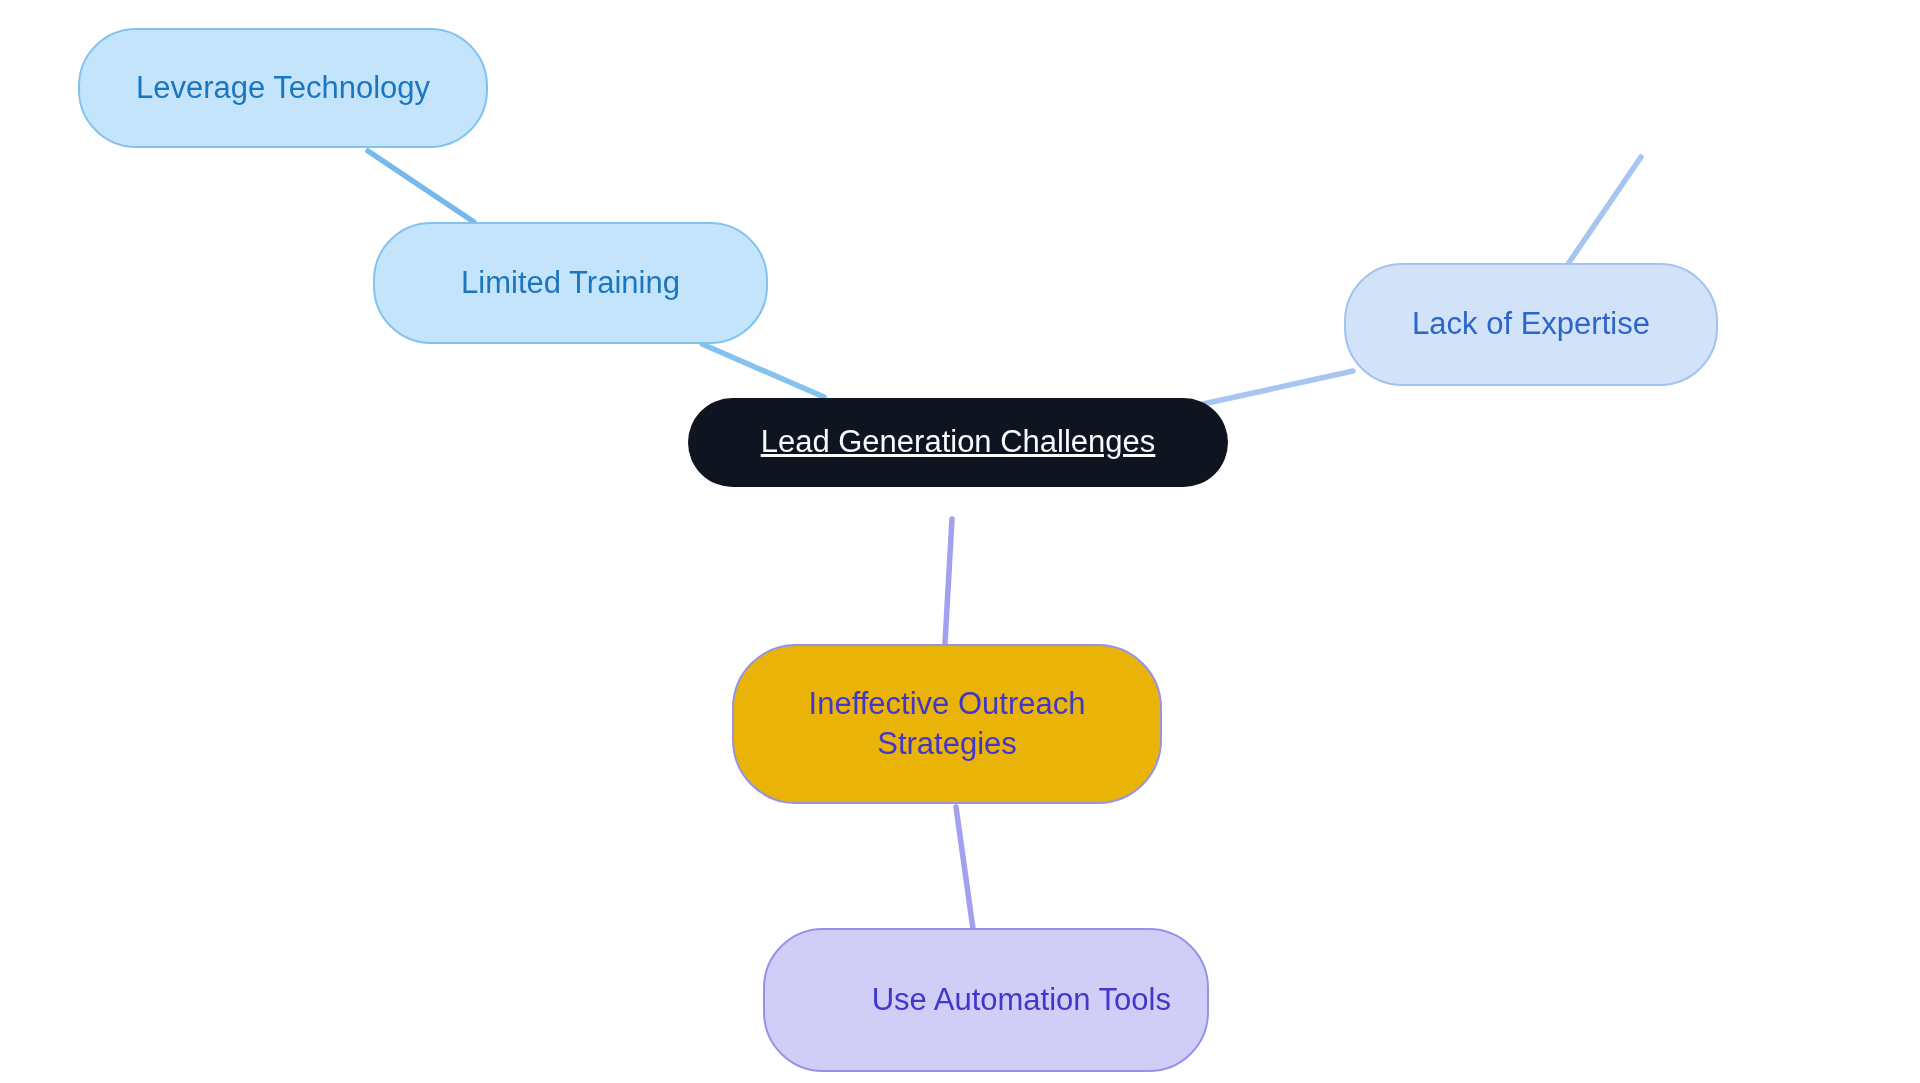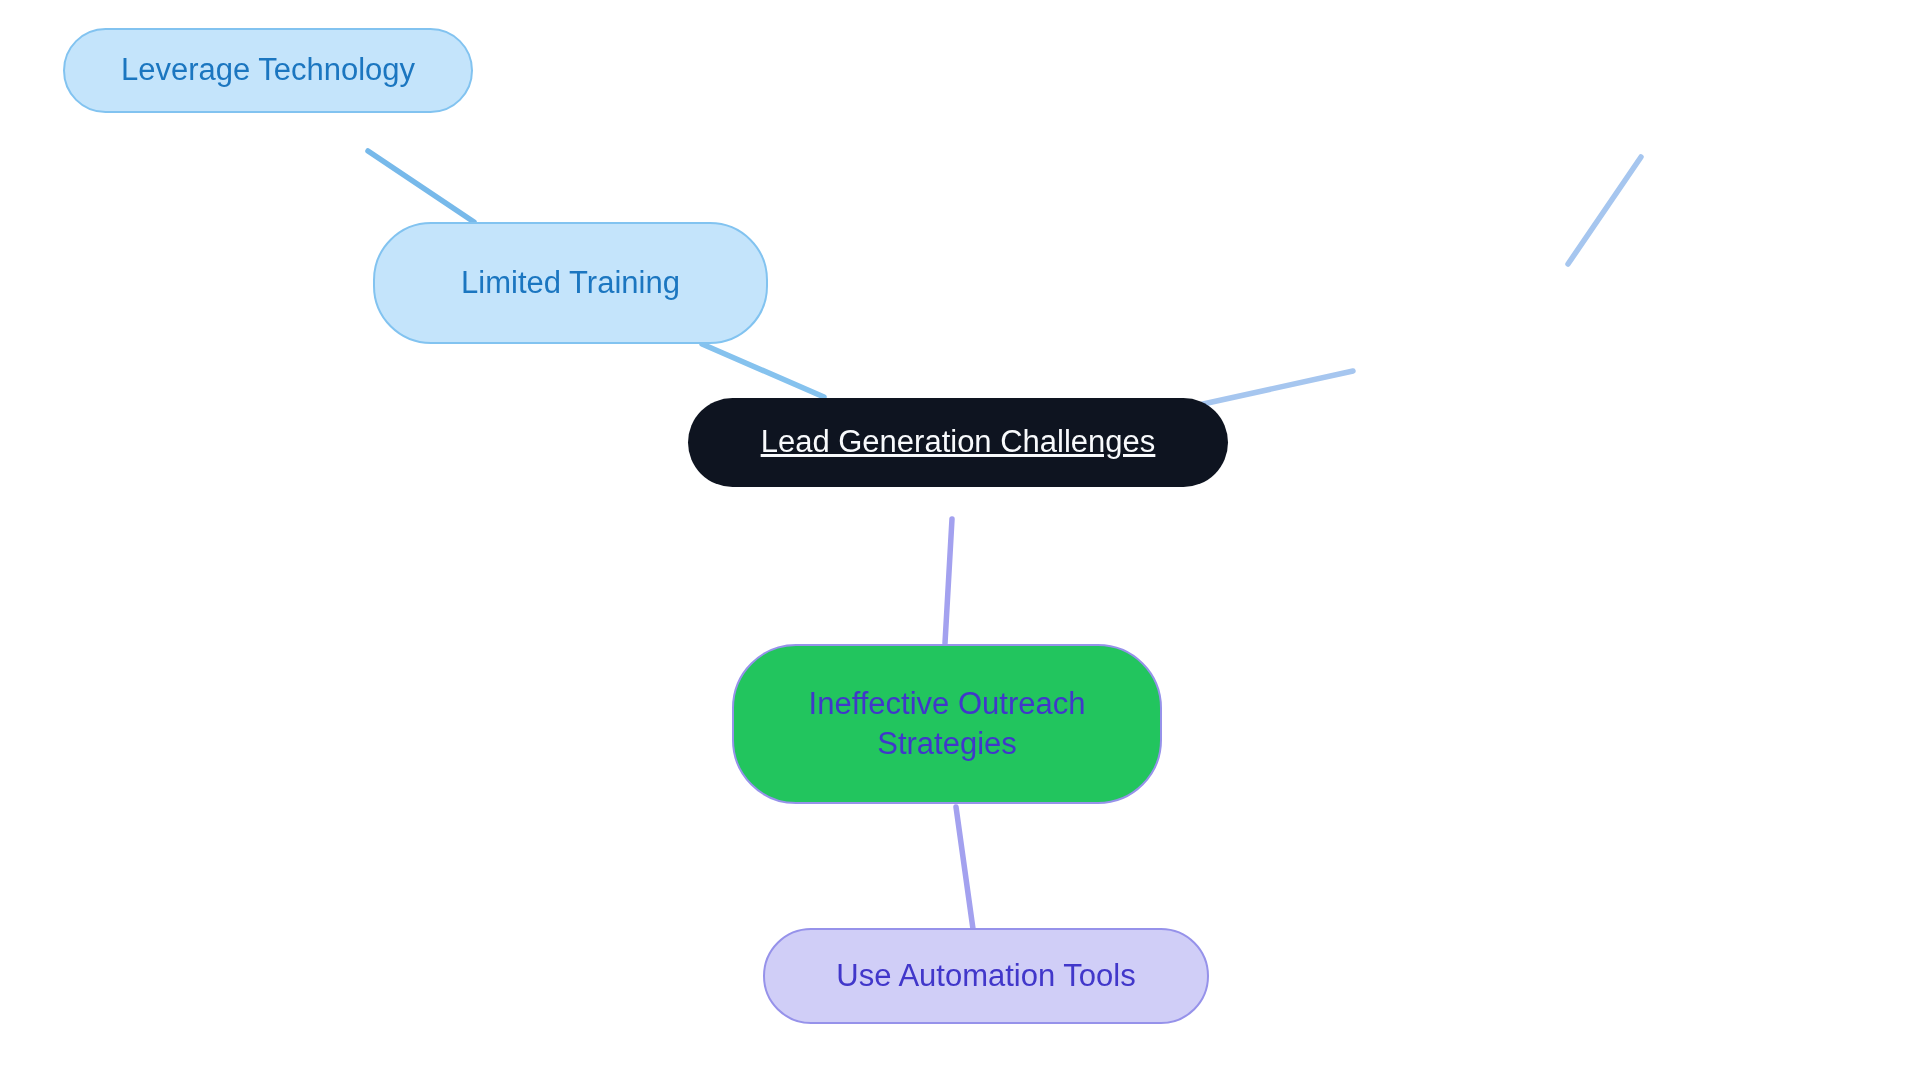--- a/index.html
+++ b/index.html
@@ -33,25 +33,25 @@
     font-size: 31px;
     font-weight: 500;
     line-height: 1.3;
     cursor: pointer;
     user-select: none;
   }
   .node .label { display: block; padding: 0 36px; }
   
   .n-central      { left: 688px;  top: 398px; width: 540px; height: 89px; border-radius: 58px; border: none; text-decoration: underline; }
   .n-limited      { left: 373px;  top: 222px; width: 395px; height: 122px; border-radius: 58px; }
-  .n-leverage     { left: 63px;   top: 28px;  width: 410px; height: 85px; border-radius: 58px; }
+  .n-leverage     { left: 78px;   top: 28px;  width: 410px; height: 120px; border-radius: 58px; }
   .n-lack        { left: 1344px; top: 263px; width: 374px; height: 123px; border-radius: 58px; }
   .n-invest       { left: 1495px; top: 34px;  width: 368px; height: 122px; border-radius: 58px; }
   .n-ineffective  { left: 732px;  top: 644px; width: 430px; height: 160px; border-radius: 64px; }
-  .n-automation   { left: 763px;  top: 928px; width: 446px; height: 96px; border-radius: 60px; }
+  .n-automation   { left: 763px;  top: 928px; width: 446px; height: 144px; border-radius: 60px; justify-content: flex-end; }
 </style>
 </head>
 <body>
 
 <div class="canvas">
 
   <svg class="edge-layer" viewBox="0 0 1920 1083" xmlns="http://www.w3.org/2000/svg">
       <line x1="368" y1="151" x2="474" y2="222" stroke="#77b9ea" stroke-width="5.5" stroke-linecap="round"></line>
       <line x1="702" y1="344" x2="824" y2="397" stroke="#85c2ee" stroke-width="5.5" stroke-linecap="round"></line>
       <line x1="1641" y1="157" x2="1568" y2="264" stroke="#a6c6ef" stroke-width="5.5" stroke-linecap="round"></line>
@@ -65,23 +65,26 @@
   </div>
 
   <div class="node n-limited" style="background: rgb(196, 228, 251); border-color: rgb(130, 195, 240); color: rgb(27, 118, 192);">
     <span class="label">Limited Training</span>
   </div>
 
   <div class="node n-leverage" style="background: rgb(196, 228, 251); border-color: rgb(130, 195, 240); color: rgb(27, 118, 192);">
     <span class="label">Leverage Technology</span>
   </div>
 
+  <div class="node n-lack" style="background: rgb(210, 226, 249); border-color: rgb(162, 194, 240); color: rgb(43, 102, 200);">
+    <span class="label">Lack of Expertise</span>
+  </div>
 
 
-  <div class="node n-ineffective" style="background: #22c55e; border-color: rgb(150, 146, 234); color: rgb(65, 55, 202);">
+  <div class="node n-ineffective" style="background: #eab308; border-color: rgb(150, 146, 234); color: rgb(65, 55, 202);">
     <span class="label">Ineffective Outreach Strategies</span>
   </div>
 
   <div class="node n-automation" style="background: rgb(208, 206, 247); border-color: rgb(150, 146, 234); color: rgb(65, 55, 202);">
     <span class="label">Use Automation Tools</span>
   </div>
 
 </div>
 
 </body></html>

